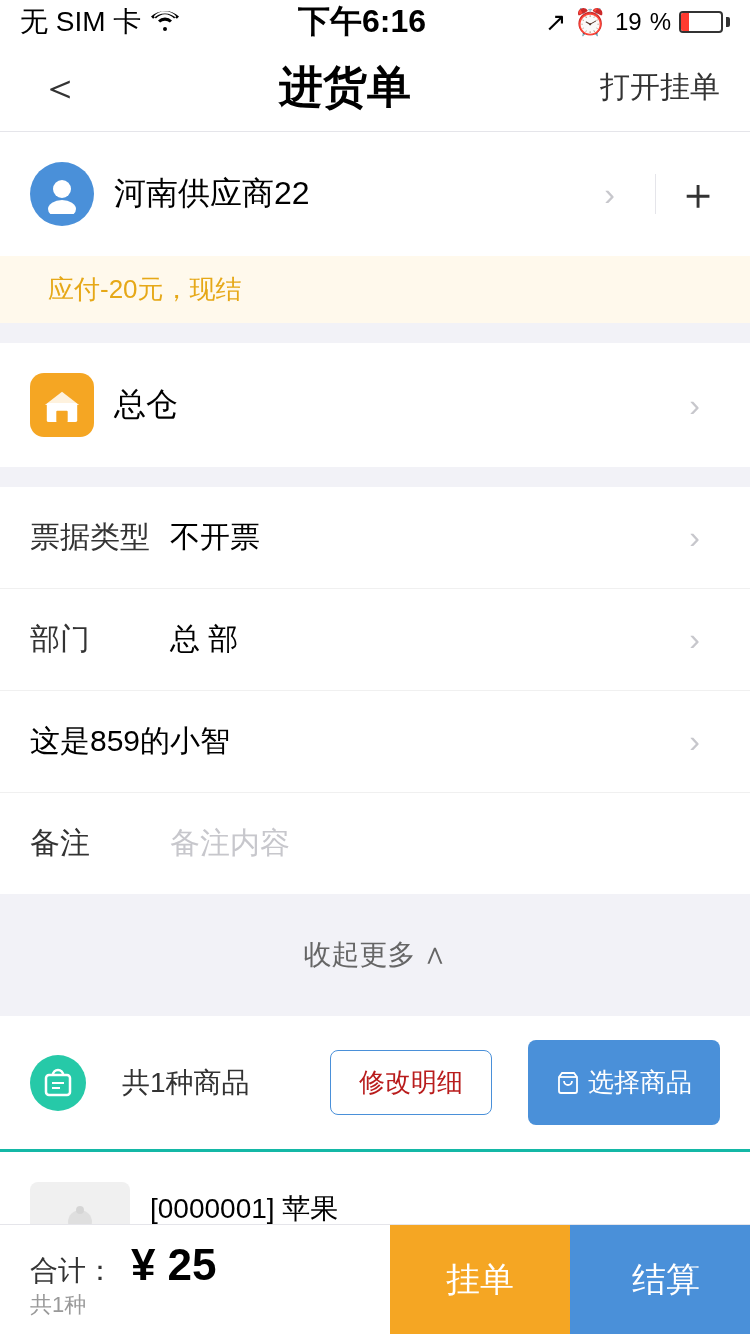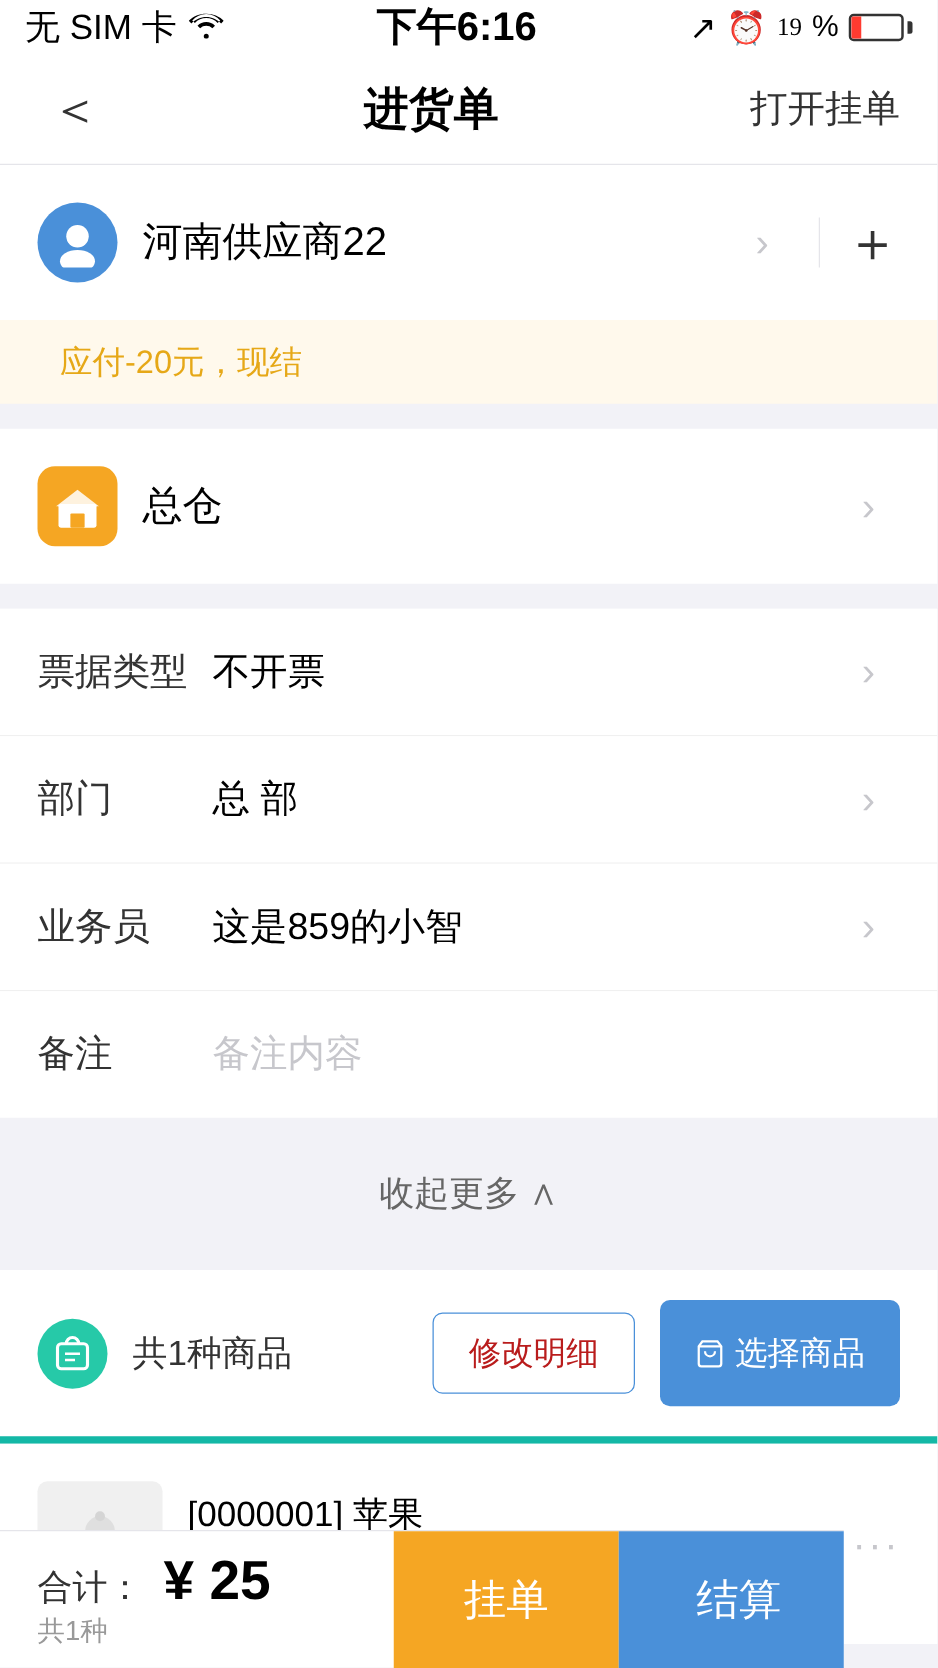--- a/index.html
+++ b/index.html
@@ -51,21 +51,21 @@
       padding: 0 30px;
       border-bottom: 1px solid #e5e5ea;
     }
     .nav-back {
       font-size: 40px;
       color: #333;
       cursor: pointer;
       padding: 10px;
     }
     .nav-title {
-      font-size: 36px;
+      font-size: 44px;
       font-weight: 600;
       color: #000;
     }
     .nav-action {
       font-size: 30px;
       color: #333;
       cursor: pointer;
     }
 
     
@@ -168,22 +168,22 @@
       justify-content: center;
       gap: 8px;
     }
 
     
     .product-header {
       background: #fff;
       display: flex;
       align-items: center;
       padding: 24px 30px;
-      gap: 20px;
-      border-bottom: 6px solid #14b8a6;
+      gap: 36px;
+      border-bottom: 3px solid #14b8a6;
     }
     .product-icon-bg {
       width: 56px; height: 56px;
       background: #26c9a8;
       border-radius: 50%;
       display: flex; align-items: center; justify-content: center;
       flex-shrink: 0;
     }
     .product-icon-bg svg { width: 32px; height: 32px; fill: #fff; }
     .product-count { flex: 1; font-size: 28px; color: #333; }
@@ -231,21 +231,21 @@
     .product-name { font-size: 28px; color: #000; margin-bottom: 12px; }
     .product-price { font-size: 26px; color: #333; }
     .product-price .blue { color: #4a90d9; }
     .product-more { color: #c7c7cc; font-size: 32px; cursor: pointer; letter-spacing: 2px; }
 
     
     .bottom-bar {
       position: fixed;
       bottom: 0;
       left: 0;
-      width: 675px;
+      width: 750px;
       height: 110px;
       background: #fff;
       display: flex;
       align-items: center;
       border-top: 1px solid #e5e5ea;
     }
     .bottom-total {
       flex: 1;
       padding: 0 30px;
     }
@@ -289,21 +289,21 @@
     <span>
       <svg width="28" height="22" viewBox="0 0 28 22" fill="none">
         <path d="M14 18a2 2 0 1 1 0 4 2 2 0 0 1 0-4zm-7-6.5a9.9 9.9 0 0 1 14 0l-2.1 2.1a7.1 7.1 0 0 0-9.8 0L7 11.5zm-4.2-4.2a15 15 0 0 1 22.4 0l-2.1 2.1a12.2 12.2 0 0 0-18.2 0L2.8 7.3zM14 2C8.6 2 3.6 4.1 0 7.6l2.1 2.1C5.3 6.4 9.5 4.5 14 4.5s8.7 2 11.9 5.2L28 7.6A19.9 19.9 0 0 0 14 2z" fill="#000"></path>
       </svg>
     </span>
   </div>
   <div class="status-center">下午6:16</div>
   <div class="status-right">
     <span>↗</span>
     <span>⏰</span>
-    <span style="font-size:20px;font-family:Liberation Serif, serif;">19</span>
+    <span style="font-size:24px;">19</span>
       <span style="font-size:24px;">%</span>
     <div class="battery">
       <div class="battery-body">
           <span class="battery-fill"></span>
         </div>
       <div class="battery-tip"></div>
     </div>
   </div>
 </div>
 
@@ -349,21 +349,20 @@
     <span class="form-label">票据类型</span>
     <span class="form-value">不开票</span>
     <span class="chevron-icon">›</span>
   </div>
   <div class="form-row">
     <span class="form-label">部门</span>
     <span class="form-value">总 部</span>
     <span class="chevron-icon">›</span>
   </div>
   <div class="form-row">
-    <span class="form-label">业务员</span>
     <span class="form-value">这是859的小智</span>
     <span class="chevron-icon">›</span>
   </div>
   <div class="form-row">
     <span class="form-label">备注</span>
     <span class="form-placeholder">备注内容</span>
   </div>
 </div>
 
 <div class="collapse-bar">

